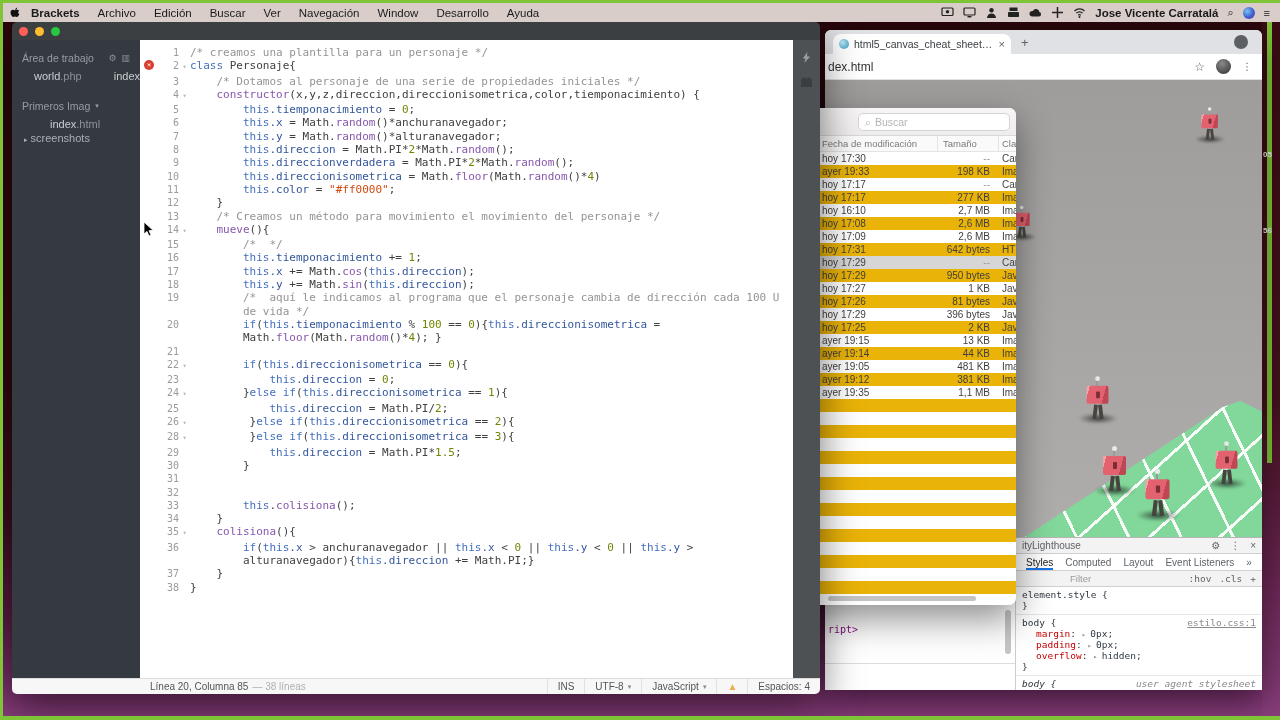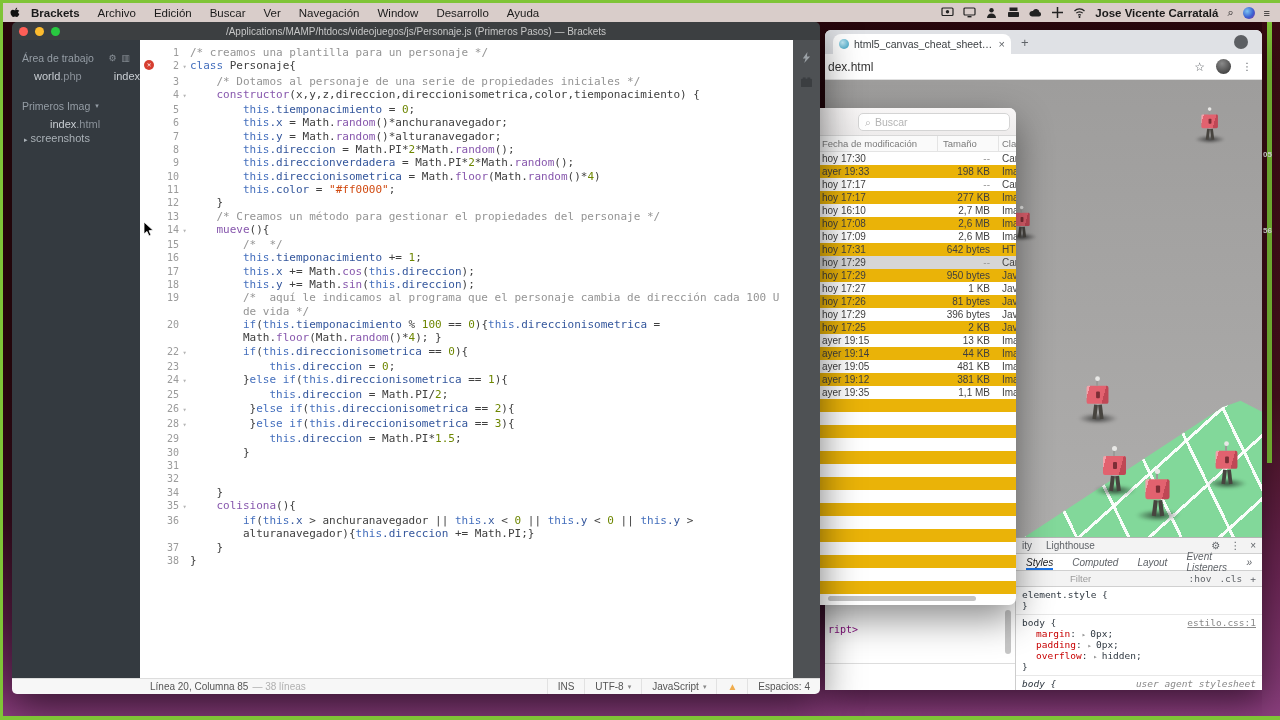--- a/index.html
+++ b/index.html
@@ -95,22 +95,22 @@
   #devtools { position:absolute; left:0; top:507px; width:437px; height:153px; background:#fff; border-top:1px solid #b5b5b5;
     font-family:"DejaVu Sans Mono",monospace; font-size:10px; display:flex; }
   #dt-left { flex:0 0 191px; border-right:1px solid #cdcdcd; position:relative; }
   #dt-elements-text { position:absolute; left:3px; top:86px; color:#881280; }
   #dt-left-scroll { position:absolute; right:4px; top:72px; width:6px; height:44px; border-radius:3px; background:#c6c6c6; }
   #dt-breadcrumbs { position:absolute; left:0; right:0; bottom:0; height:27px; border-top:1px solid #ddd; background:#fff; }
   #dt-right { flex:1; display:flex; flex-direction:column; font-family:"Liberation Sans",sans-serif; }
   #dt-toptabs { height:16px; background:#f3f3f3; border-bottom:1px solid #d0d0d0; display:flex; align-items:center;
     font-size:10px; color:#5f6368; gap:14px; padding:0 6px; }
   #dt-toptabs .dt-win-icons { margin-left:auto; display:flex; gap:10px; color:#5f6368; font-size:10px; }
-  #dt-paneltabs { height:17px; display:flex; align-items:center; gap:19px; font-size:10px; color:#5f6368;
-    padding:0 10px; border-bottom:1px solid #d0d0d0;font-style:italic; }
+  #dt-paneltabs { height:17px; display:flex; align-items:center; gap:12px; font-size:10px; color:#5f6368;
+    padding:0 10px; border-bottom:1px solid #d0d0d0; }
   .dt-ptab.active { color:#202124; box-shadow:inset 0 -2px 0 #1a73e8; height:100%; display:flex; align-items:center; }
   #dt-filterbar { height:16px; background:#f3f3f3; border-bottom:1px solid #d0d0d0; display:flex; align-items:center;
     font-size:9.5px; color:#9a9a9a; padding:0 6px; gap:8px; }
   #dt-filter-label { flex:1;margin-left:48px; }
   .dt-tool { color:#5f6368; font-family:"DejaVu Sans Mono",monospace; }
   #dt-styles { flex:1; overflow:hidden; font-family:"DejaVu Sans Mono",monospace; font-size:9.5px; color:#303942; }
   .css-rule { padding:2px 6px 3px 6px; border-bottom:1px solid #e8e8e8; position:relative; }
   .css-sel-line { display:flex; }
   .css-link { margin-left:auto; color:#8a8a8a; text-decoration:underline;text-align:center; }
   .css-prop { padding-left:14px; }
@@ -291,21 +291,21 @@
         </div>
     </div>
     <div id="devtools">
       <div id="dt-left">
         <span id="dt-elements-text">ript&gt;</span>
         <div id="dt-left-scroll"></div>
         <div id="dt-breadcrumbs"></div>
       </div>
       <div id="dt-right">
         <div id="dt-toptabs">
-          <span id="dt-toptab-list" style="display:flex;gap:14px;">
+          <span id="dt-toptab-list" style="display:flex;">
               <span>ity</span>
               <span>Lighthouse</span>
             </span>
           <span class="dt-win-icons">
             <span>⚙</span>
             <span>⋮</span>
             <span>×</span>
           </span>
         </div>
         <div id="dt-paneltabs">
@@ -468,21 +468,20 @@
         <div class="f-row alt"></div>
       </div>
     <div id="finder-hscroll"></div>
   </div>
 
   <div id="brackets">
     <div id="bk-titlebar">
       <span class="traffic" style="background:#ff5f57;"></span>
       <span class="traffic" style="background:#febc2e;"></span>
       <span class="traffic" style="background:#28c840;"></span>
-      <span id="bk-title">/Applications/MAMP/htdocs/videojuegos/js/Personaje.js (Primeros Pasos) — Brackets</span>
     </div>
     <div id="bk-main">
       <div id="bk-sidebar">
         <div class="sb-header">
           <span>Área de trabajo</span>
           <span class="hdr-icons">
             <span>⚙</span>
             <span>▥</span>
           </span>
         </div>
@@ -581,21 +580,21 @@
               <span class="num">12</span>
               <span class="fold"></span>
             </span>
             <span class="ltext" style="padding-left: 26.48px;"><span class="tk-p">}</span></span>
           </div>
           <div class="code-row">
             <span class="gutter">
               <span class="num">13</span>
               <span class="fold"></span>
             </span>
-            <span class="ltext" style="padding-left: 26.48px;"><span class="tk-c">/* Creamos un método para gestionar el propiedades del personaje */</span></span>
+            <span class="ltext" style="padding-left: 26.48px;"><span class="tk-c">/* Creamos un método para movimiento el movimiento del personaje */</span></span>
           </div>
           <div class="code-row">
             <span class="gutter">
               <span class="num">14</span>
               <span class="fold">▾</span>
             </span>
             <span class="ltext" style="padding-left: 26.48px;"><span class="tk-d">mueve</span><span class="tk-p">(){</span></span>
           </div>
           <div class="code-row">
             <span class="gutter">
@@ -634,20 +633,27 @@
           </div>
           <div class="code-row">
             <span class="gutter">
               <span class="num">20</span>
               <span class="fold"></span>
             </span>
             <span class="ltext" style="padding-left: 52.96px;"><span class="tk-k">if</span><span class="tk-p">(</span><span class="tk-k">this</span><span class="tk-b">.tiemponacimiento</span><span class="tk-p"> % </span><span class="tk-n">100</span><span class="tk-p"> == </span><span class="tk-n">0</span><span class="tk-p">){</span><span class="tk-k">this</span><span class="tk-b">.direccionisometrica</span><span class="tk-p"> = Math.</span><span class="tk-d">floor</span><span class="tk-p">(Math.</span><span class="tk-d">random</span><span class="tk-p">()*</span><span class="tk-n">4</span><span class="tk-p">); }</span></span>
           </div>
           <div class="code-row">
             <span class="gutter">
+              <span class="num">21</span>
+              <span class="fold"></span>
+            </span>
+            <span class="ltext" style="padding-left: 0px;"></span>
+          </div>
+          <div class="code-row">
+            <span class="gutter">
               <span class="num">22</span>
               <span class="fold">▾</span>
             </span>
             <span class="ltext" style="padding-left: 52.96px;"><span class="tk-k">if</span><span class="tk-p">(</span><span class="tk-k">this</span><span class="tk-b">.direccionisometrica</span><span class="tk-p"> == </span><span class="tk-n">0</span><span class="tk-p">){</span></span>
           </div>
           <div class="code-row">
             <span class="gutter">
               <span class="num">23</span>
               <span class="fold"></span>
             </span>
@@ -701,20 +707,27 @@
               <span class="fold"></span>
             </span>
             <span class="ltext" style="padding-left: 0px;"></span>
           </div>
           <div class="code-row">
             <span class="gutter">
               <span class="num">32</span>
               <span class="fold"></span>
             </span>
             <span class="ltext" style="padding-left: 0px;"></span>
+          </div>
+          <div class="code-row">
+            <span class="gutter">
+              <span class="num">33</span>
+              <span class="fold"></span>
+            </span>
+            <span class="ltext" style="padding-left: 52.96px;"><span class="tk-k">this</span><span class="tk-p">.</span><span class="tk-d">colisiona</span><span class="tk-p">();</span></span>
           </div>
           <div class="code-row">
             <span class="gutter">
               <span class="num">34</span>
               <span class="fold"></span>
             </span>
             <span class="ltext" style="padding-left: 26.48px;"><span class="tk-p">}</span></span>
           </div>
           <div class="code-row">
             <span class="gutter">

